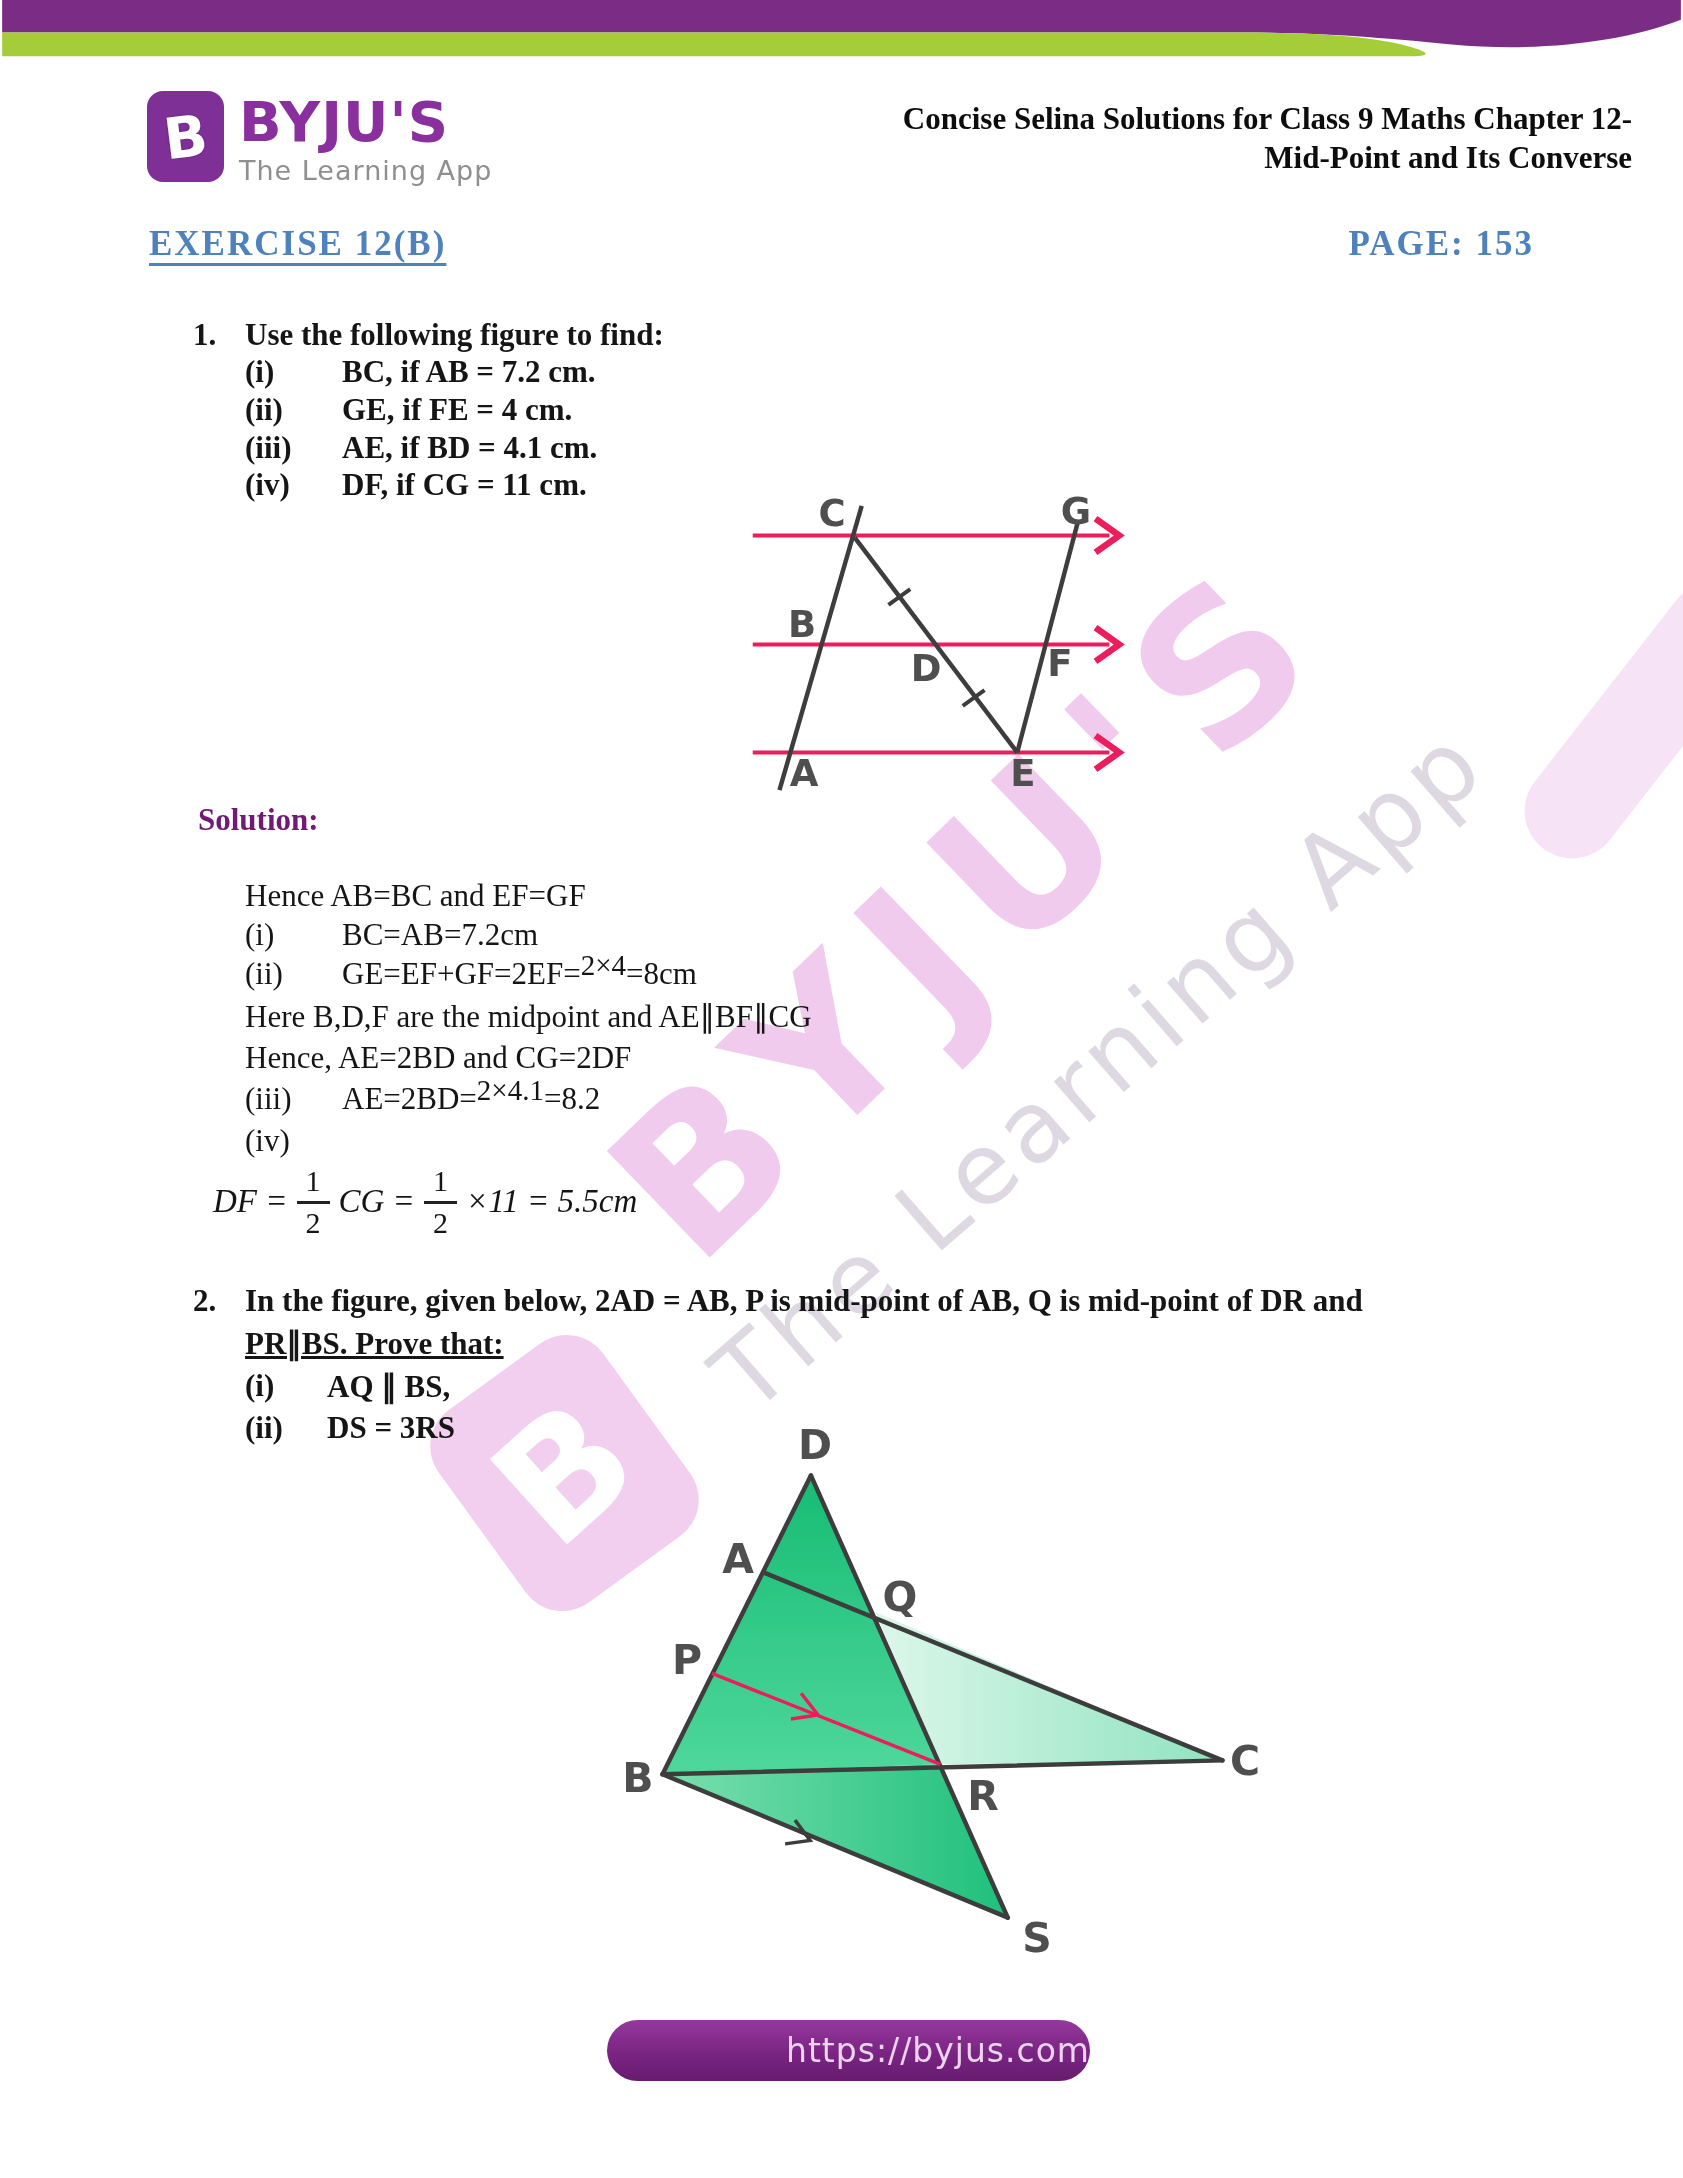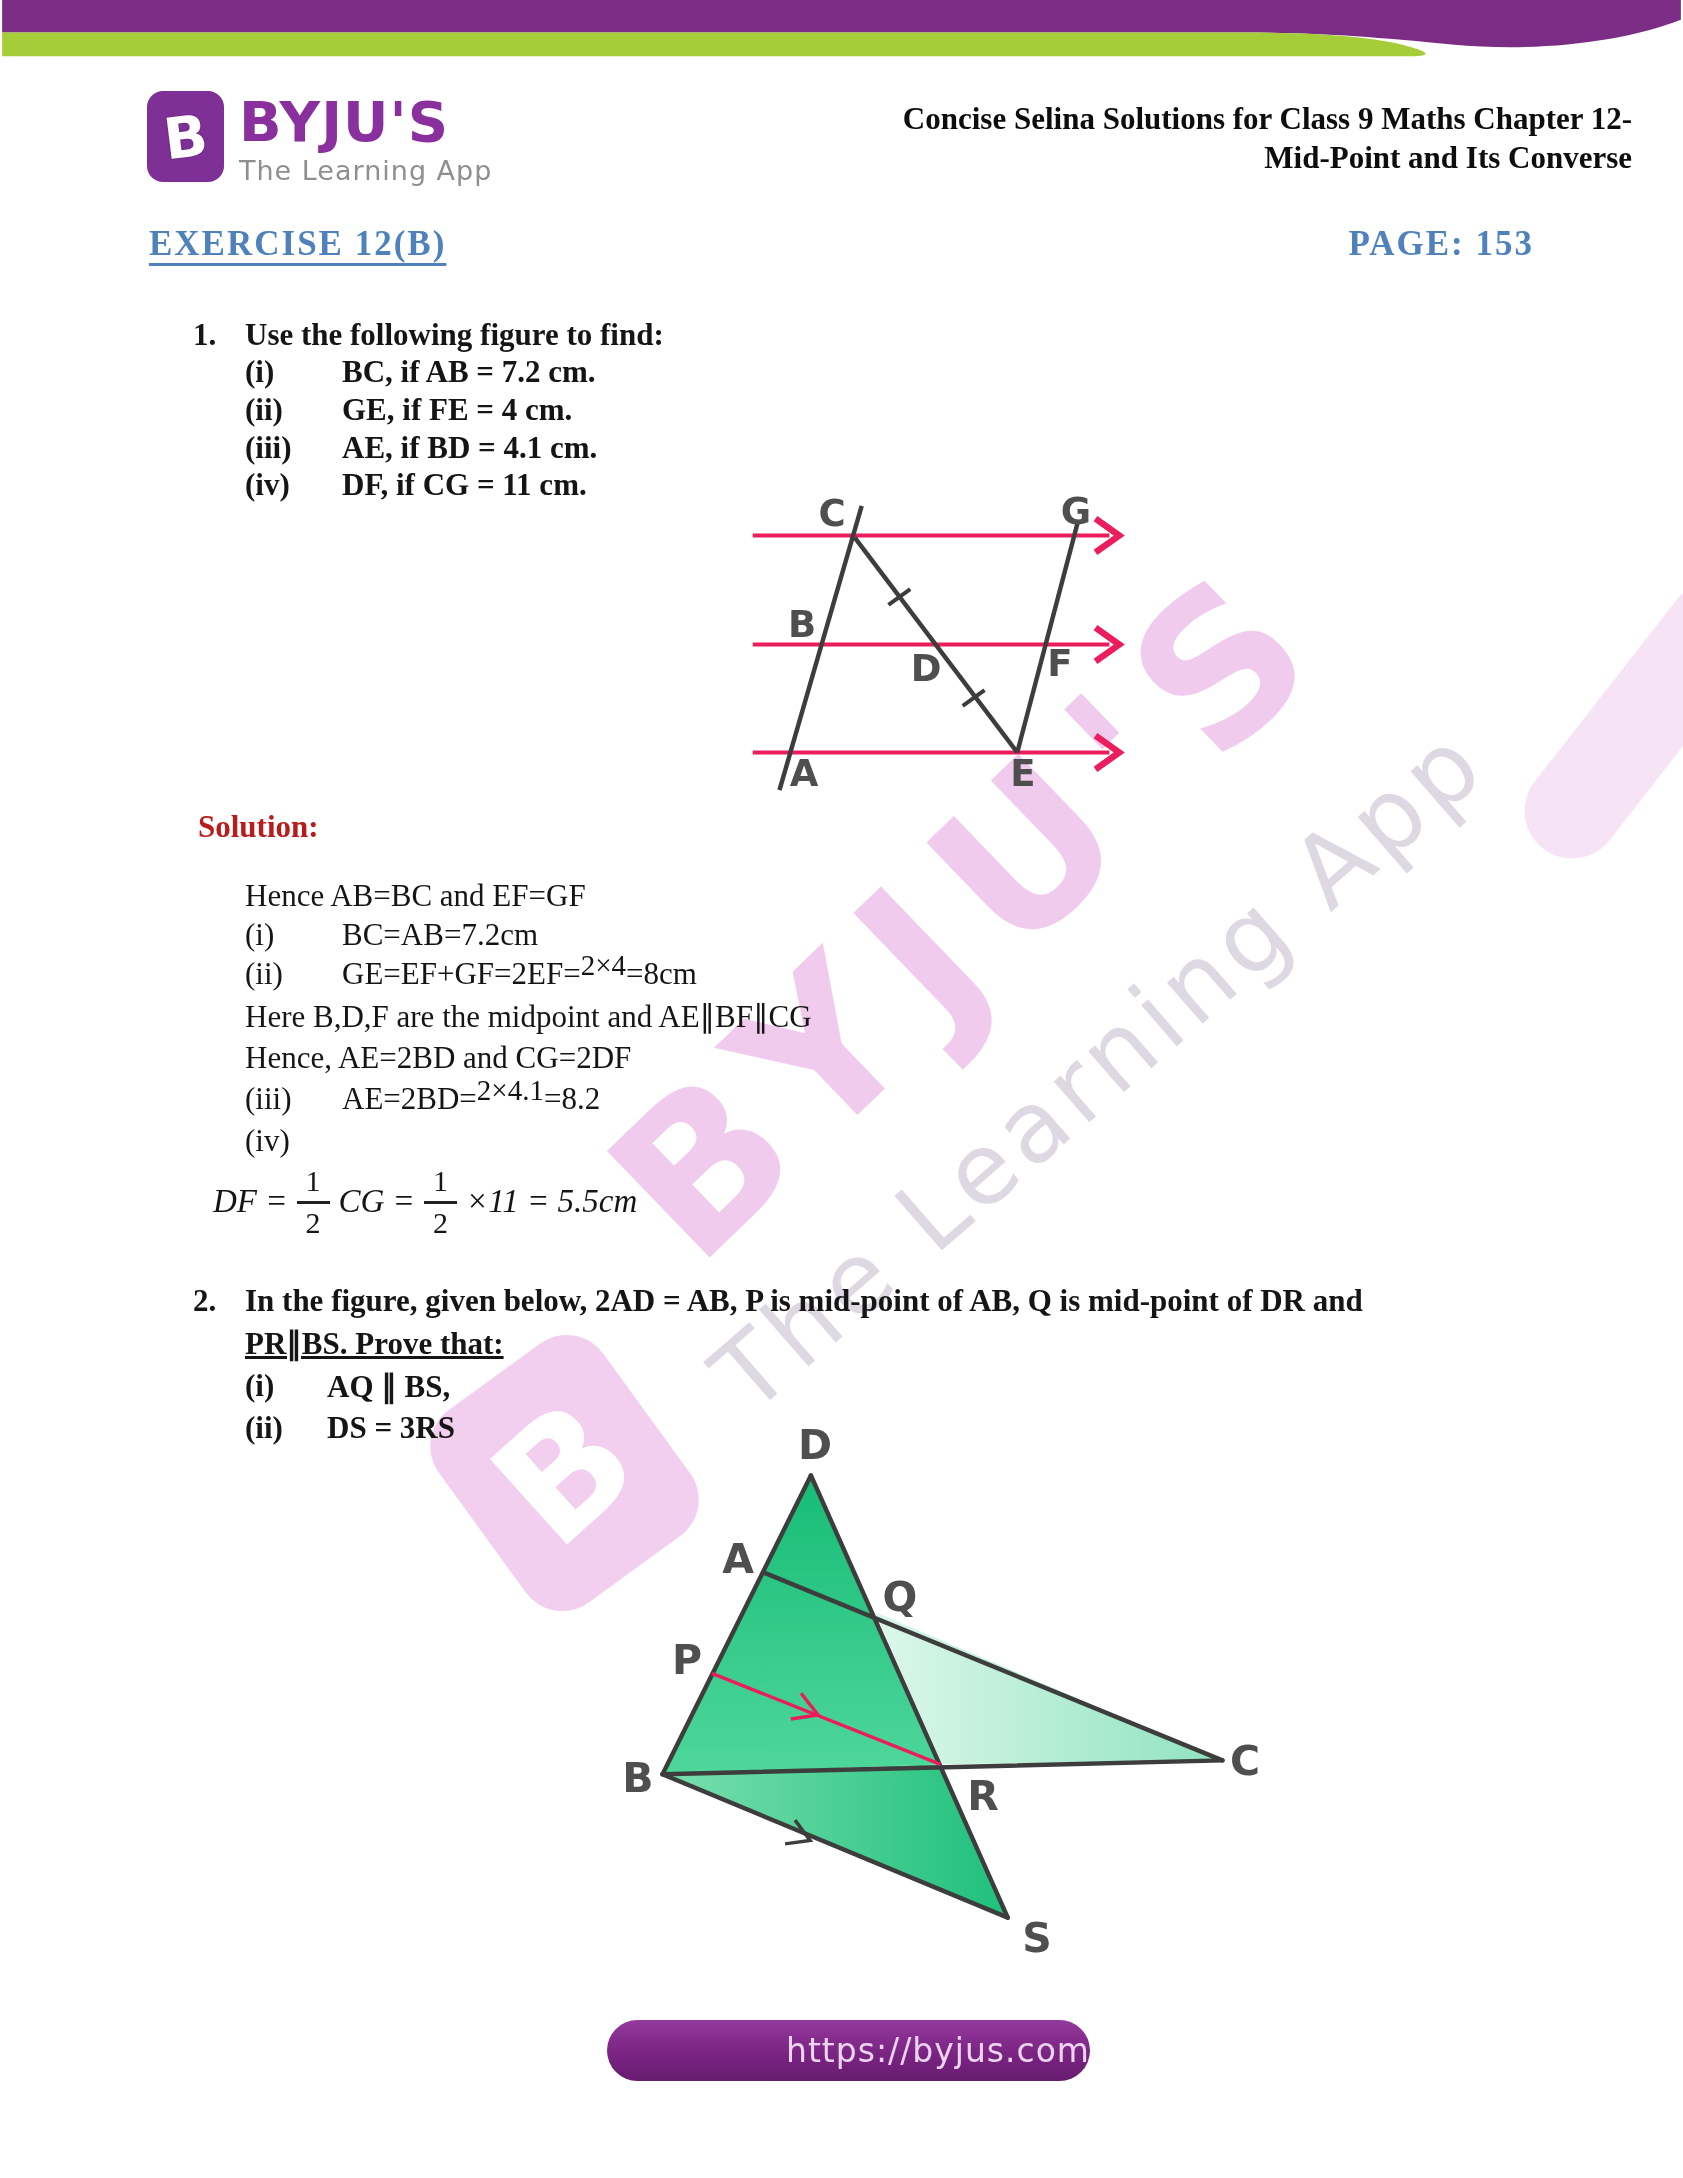--- a/index.html
+++ b/index.html
@@ -26,21 +26,21 @@
   
   .exercise{position:absolute;left:149px;top:224px;font-size:35px;font-weight:bold;color:#4f81bd;
             letter-spacing:2px;text-decoration:underline;text-decoration-thickness:3px;
             text-underline-offset:8px;z-index:3;}
   .pagenum{position:absolute;right:149px;top:224px;font-size:35px;font-weight:bold;color:#4f81bd;
            letter-spacing:2px;z-index:3;}
 
   
   .tline{position:absolute;font-size:31px;white-space:nowrap;z-index:3;}
   .bold{font-weight:bold;}
-  .sol-heading{color:#b91c1c;font-weight:bold;margin-top:7px;}
+  .sol-heading{color:#701a75;font-weight:bold;}
   .raised{position:relative;top:-9px;font-size:29px;}
 
   
   .formula{position:absolute;left:213px;top:1164px;display:flex;align-items:center;gap:9px;
            font-size:33px;font-style:italic;z-index:3;}
   .frac{display:inline-flex;flex-direction:column;align-items:center;font-style:normal;
         font-size:30px;line-height:1.05;}
   .frac .num{border-bottom:3px solid #222;padding:1px 9px 4px;}
   .frac .den{padding-top:3px;}
 

